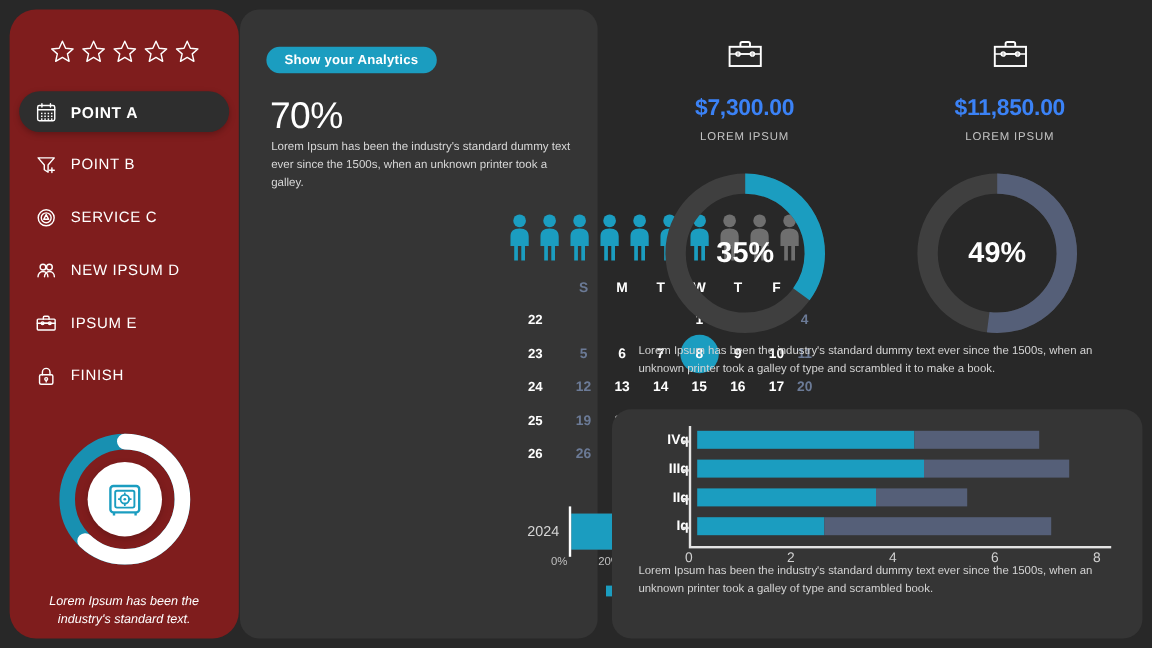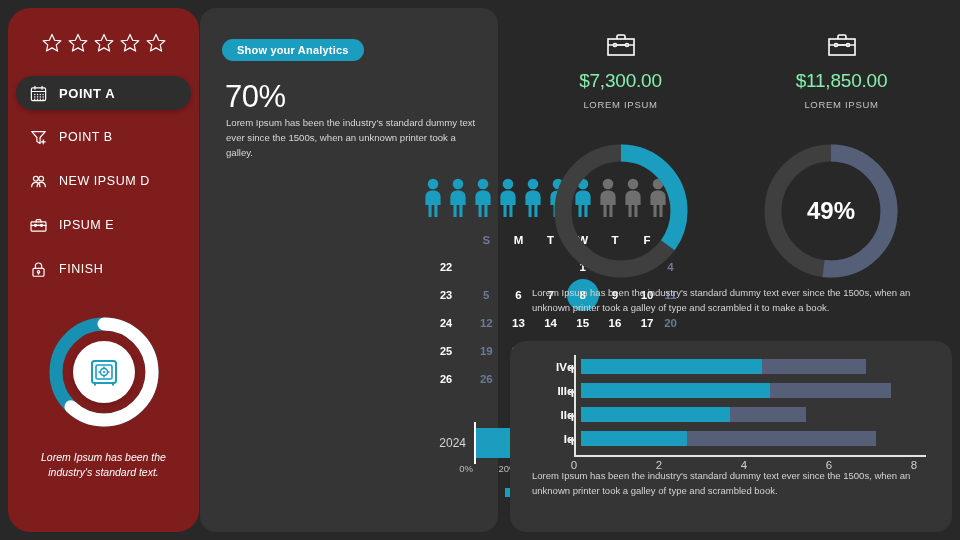--- a/index.html
+++ b/index.html
@@ -93,21 +93,21 @@
   .pbar-tick{position:absolute;transform:translateX(-50%);font-size:9.5px;color:#bdbdbd;}
   .legend{display:flex;justify-content:center;gap:18px;margin-top:9px;margin-left:22px;}
   .legend-item{display:flex;align-items:center;gap:6px;font-size:11px;color:#d2d2d2;}
   .swatch{width:9px;height:9px;display:block;}
 
   
   .kpi{position:absolute;top:22px;width:221px;text-align:center;}
   #kpi-0{left:0;}
   #kpi-1{left:221px;}
   .kpi-ico{height:30px;display:flex;align-items:center;justify-content:center;}
-  .kpi-value{font-size:19px;font-weight:normal;color:#86efac;margin-top:10px;letter-spacing:-.2px;}
+  .kpi-value{font-size:19px;font-weight:bold;color:#3b82f6;margin-top:20px;letter-spacing:-.2px;}
   .kpi-caption{font-size:9.5px;color:#c3c3c3;margin-top:7px;letter-spacing:.7px;}
 
   .donut{position:absolute;top:128px;width:150px;height:150px;}
   #donut-0{left:36px;}
   #donut-1{left:246px;}
   .donut .val{
     position:absolute;left:0;right:0;top:50%;transform:translateY(-50%);
     text-align:center;font-size:24px;font-weight:bold;color:#fff;
   }
   .kpi-note{position:absolute;left:22px;top:278px;width:408px;font-size:9.5px;line-height:1.55;color:#d4d4d4;}
@@ -172,20 +172,28 @@
           </svg>
           <span class="nav-label">POINT A</span>
         </div>
         <div class="nav-item">
           <svg viewBox="0 0 24 24" class="nav-ico">
             <path d="M3.5 4.5 H20.5 L14 12 V19.5 L10 17 V12 Z" fill="none" stroke="#ffffff" stroke-width="1.5" stroke-linejoin="round" stroke-linecap="round"></path>
             <line x1="18" y1="15" x2="18" y2="20" fill="none" stroke="#ffffff" stroke-width="1.5" stroke-linejoin="round" stroke-linecap="round"></line>
             <line x1="15.5" y1="17.5" x2="20.5" y2="17.5" fill="none" stroke="#ffffff" stroke-width="1.5" stroke-linejoin="round" stroke-linecap="round"></line>
           </svg>
           <span class="nav-label">POINT B</span>
+        </div>
+        <div class="nav-item">
+          <svg viewBox="0 0 24 24" class="nav-ico">
+            <circle cx="12" cy="12" r="8.4" fill="none" stroke="#ffffff" stroke-width="1.5" stroke-linejoin="round" stroke-linecap="round"></circle>
+            <circle cx="12" cy="12" r="5.2" fill="none" stroke="#ffffff" stroke-width="1.5" stroke-linejoin="round" stroke-linecap="round"></circle>
+            <path d="M12 8.5 L14.6 13.6 H9.4 Z" fill="none" stroke="#ffffff" stroke-width="1.5" stroke-linejoin="round" stroke-linecap="round"></path>
+          </svg>
+          <span class="nav-label">SERVICE C</span>
         </div>
         <div class="nav-item">
           <svg viewBox="0 0 24 24" class="nav-ico">
             <circle cx="8.6" cy="8.4" r="3" fill="none" stroke="#ffffff" stroke-width="1.5" stroke-linejoin="round" stroke-linecap="round"></circle>
             <circle cx="15.4" cy="8.4" r="3" fill="none" stroke="#ffffff" stroke-width="1.5" stroke-linejoin="round" stroke-linecap="round"></circle>
             <path d="M3.4 18.6 c0-3.3 2.3-5.6 5.2-5.6 s5.2 2.3 5.2 5.6" fill="none" stroke="#ffffff" stroke-width="1.5" stroke-linejoin="round" stroke-linecap="round"></path>
             <path d="M10.2 18.6 c0-3.3 2.3-5.6 5.2-5.6 s5.2 2.3 5.2 5.6" fill="none" stroke="#ffffff" stroke-width="1.5" stroke-linejoin="round" stroke-linecap="round"></path>
           </svg>
           <span class="nav-label">NEW IPSUM  D</span>
         </div>
@@ -418,20 +426,21 @@
       </div>
       <div class="kpi-value">$11,850.00</div>
       <div class="kpi-caption">LOREM IPSUM</div>
     </div>
 
     <div class="donut" id="donut-0">
       <svg viewBox="0 0 150 150" width="150" height="150">
         <circle cx="75" cy="75" r="58" fill="none" stroke="#3f3f3f" stroke-width="17"></circle>
         <circle id="arc-0" cx="75" cy="75" r="58" fill="none" stroke="#1b9dc0" stroke-width="17" transform="rotate(-90 75 75)" stroke-dasharray="127.54866173574561 364.424747816416"></circle>
       </svg>
+      <div class="val">35%</div>
     </div>
 
     <div class="donut" id="donut-1">
       <svg viewBox="0 0 150 150" width="150" height="150">
         <circle cx="75" cy="75" r="58" fill="none" stroke="#3f3f3f" stroke-width="17"></circle>
         <circle id="arc-1" cx="75" cy="75" r="58" fill="none" stroke="#555f78" stroke-width="17" transform="rotate(-90 75 75)" stroke-dasharray="189.5008688645363 364.424747816416"></circle>
       </svg>
       <div class="val">49%</div>
     </div>
 

